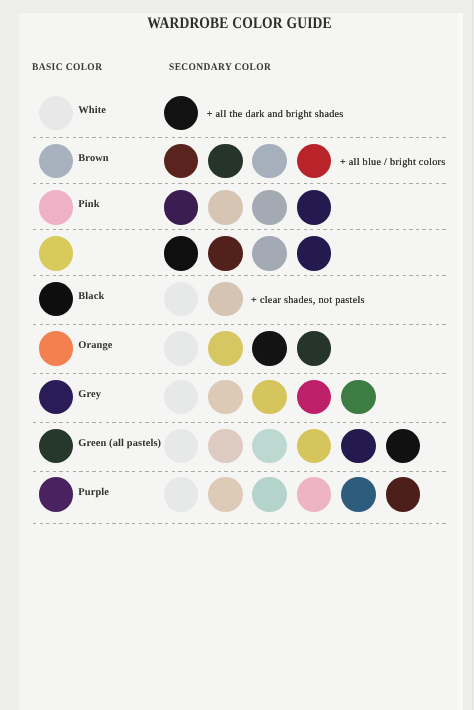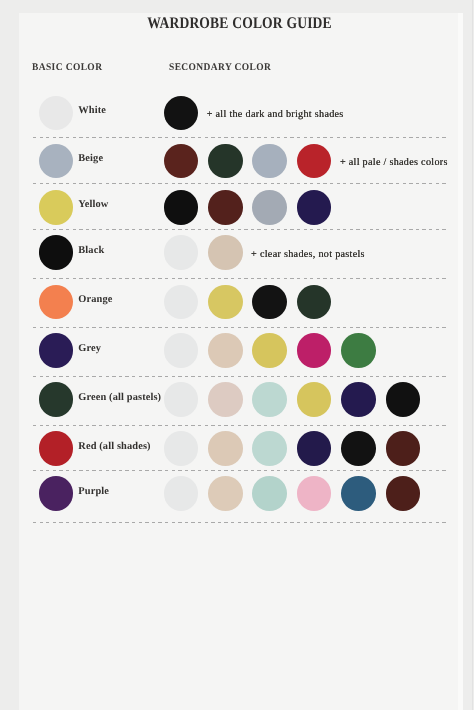--- a/index.html
+++ b/index.html
@@ -157,32 +157,41 @@
         <div class="row r0">
           <div class="swatch basic-swatch" style="background: rgb(232, 232, 232);"></div>
           <div class="basic-label">White</div>
           <div class="sec-wrap">
             <div class="swatch sec-swatch" style="background: rgb(18, 18, 18); left: 0px;"></div>
             <div class="note" style="left: 43.2px; font-family: Liberation Serif, serif;">+ all the dark and bright shades</div>
           </div>
         </div>
         <div class="row r2">
           <div class="swatch basic-swatch" style="background: rgb(168, 178, 191);"></div>
-          <div class="basic-label">Beige</div>
+          <div class="basic-label">Brown</div>
           <div class="sec-wrap">
             <div class="swatch sec-swatch" style="background: rgb(90, 35, 29); left: 0px;"></div>
             <div class="swatch sec-swatch" style="background: rgb(37, 53, 41); left: 44.4px;"></div>
             <div class="swatch sec-swatch" style="background: rgb(166, 176, 189); left: 88.8px;"></div>
             <div class="swatch sec-swatch" style="background: rgb(185, 35, 42); left: 133.2px;"></div>
-            <div class="note" style="left: 176.4px;">+ all pale / shades colors</div>
+            <div class="note" style="left: 176.4px;">+ all blue / bright colors</div>
+          </div>
+        </div>
+        <div class="row r4">
+          <div class="swatch basic-swatch" style="background: rgb(239, 177, 198);"></div>
+          <div class="basic-label">Pink</div>
+          <div class="sec-wrap">
+            <div class="swatch sec-swatch" style="background: rgb(59, 29, 81); left: 0px;"></div>
+            <div class="swatch sec-swatch" style="background: rgb(215, 197, 179); left: 44.4px;"></div>
+            <div class="swatch sec-swatch" style="background: rgb(163, 170, 180); left: 88.8px;"></div>
+            <div class="swatch sec-swatch" style="background: rgb(36, 26, 79); left: 133.2px;"></div>
           </div>
         </div>
         <div class="row r5">
           <div class="swatch basic-swatch" style="background: rgb(217, 203, 91);"></div>
-          <div class="basic-label">Yellow</div>
           <div class="sec-wrap">
             <div class="swatch sec-swatch" style="background: rgb(15, 15, 15); left: 0px;"></div>
             <div class="swatch sec-swatch" style="background: rgb(83, 33, 28); left: 44.4px;"></div>
             <div class="swatch sec-swatch" style="background: rgb(163, 170, 180); left: 88.8px;"></div>
             <div class="swatch sec-swatch" style="background: rgb(36, 26, 79); left: 133.2px;"></div>
           </div>
         </div>
         <div class="row r7">
           <div class="swatch basic-swatch" style="background: rgb(14, 14, 14);"></div>
           <div class="basic-label">Black</div>
@@ -216,32 +225,20 @@
         <div class="row r10">
           <div class="swatch basic-swatch" style="background: rgb(38, 56, 44);"></div>
           <div class="basic-label">Green (all pastels)</div>
           <div class="sec-wrap">
             <div class="swatch sec-swatch" style="background: rgb(231, 232, 232); left: 0px;"></div>
             <div class="swatch sec-swatch" style="background: rgb(221, 203, 194); left: 44.4px;"></div>
             <div class="swatch sec-swatch" style="background: rgb(188, 216, 209); left: 88.8px;"></div>
             <div class="swatch sec-swatch" style="background: rgb(214, 197, 93); left: 133.2px;"></div>
             <div class="swatch sec-swatch" style="background: rgb(36, 26, 79); left: 177.6px;"></div>
             <div class="swatch sec-swatch" style="background: rgb(17, 17, 17); left: 222px;"></div>
-          </div>
-        </div>
-        <div class="row r11">
-          <div class="swatch basic-swatch" style="background: rgb(179, 32, 39);"></div>
-          <div class="basic-label">Red (all shades)</div>
-          <div class="sec-wrap">
-            <div class="swatch sec-swatch" style="background: rgb(231, 232, 232); left: 0px;"></div>
-            <div class="swatch sec-swatch" style="background: rgb(220, 201, 182); left: 44.4px;"></div>
-            <div class="swatch sec-swatch" style="background: rgb(188, 216, 209); left: 88.8px;"></div>
-            <div class="swatch sec-swatch" style="background: rgb(35, 26, 75); left: 133.2px;"></div>
-            <div class="swatch sec-swatch" style="background: rgb(18, 18, 18); left: 177.6px;"></div>
-            <div class="swatch sec-swatch" style="background: rgb(77, 31, 26); left: 222px;"></div>
           </div>
         </div>
         <div class="row r12">
           <div class="swatch basic-swatch" style="background: rgb(74, 34, 96);"></div>
           <div class="basic-label">Purple</div>
           <div class="sec-wrap">
             <div class="swatch sec-swatch" style="background: rgb(231, 232, 232); left: 0px;"></div>
             <div class="swatch sec-swatch" style="background: rgb(221, 203, 184); left: 44.4px;"></div>
             <div class="swatch sec-swatch" style="background: rgb(179, 211, 203); left: 88.8px;"></div>
             <div class="swatch sec-swatch" style="background: rgb(238, 180, 198); left: 133.2px;"></div>

